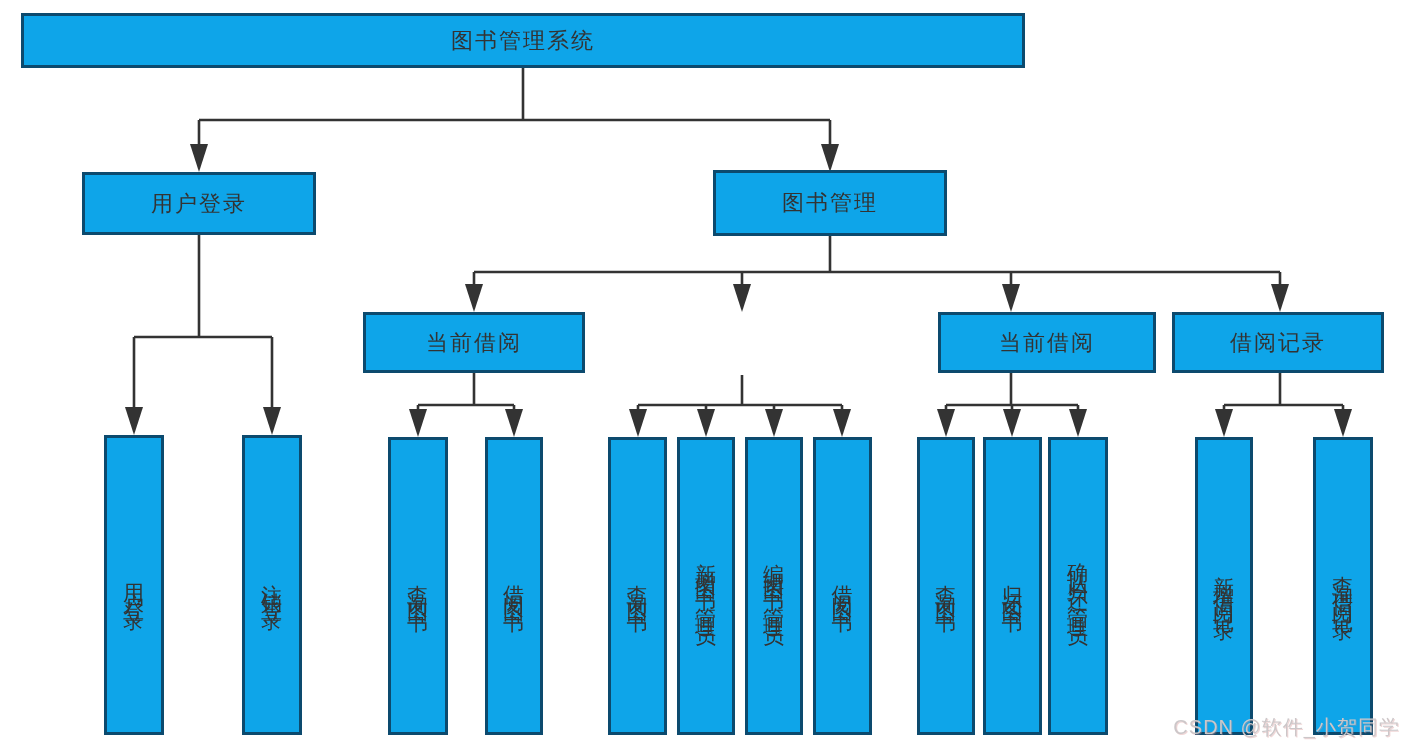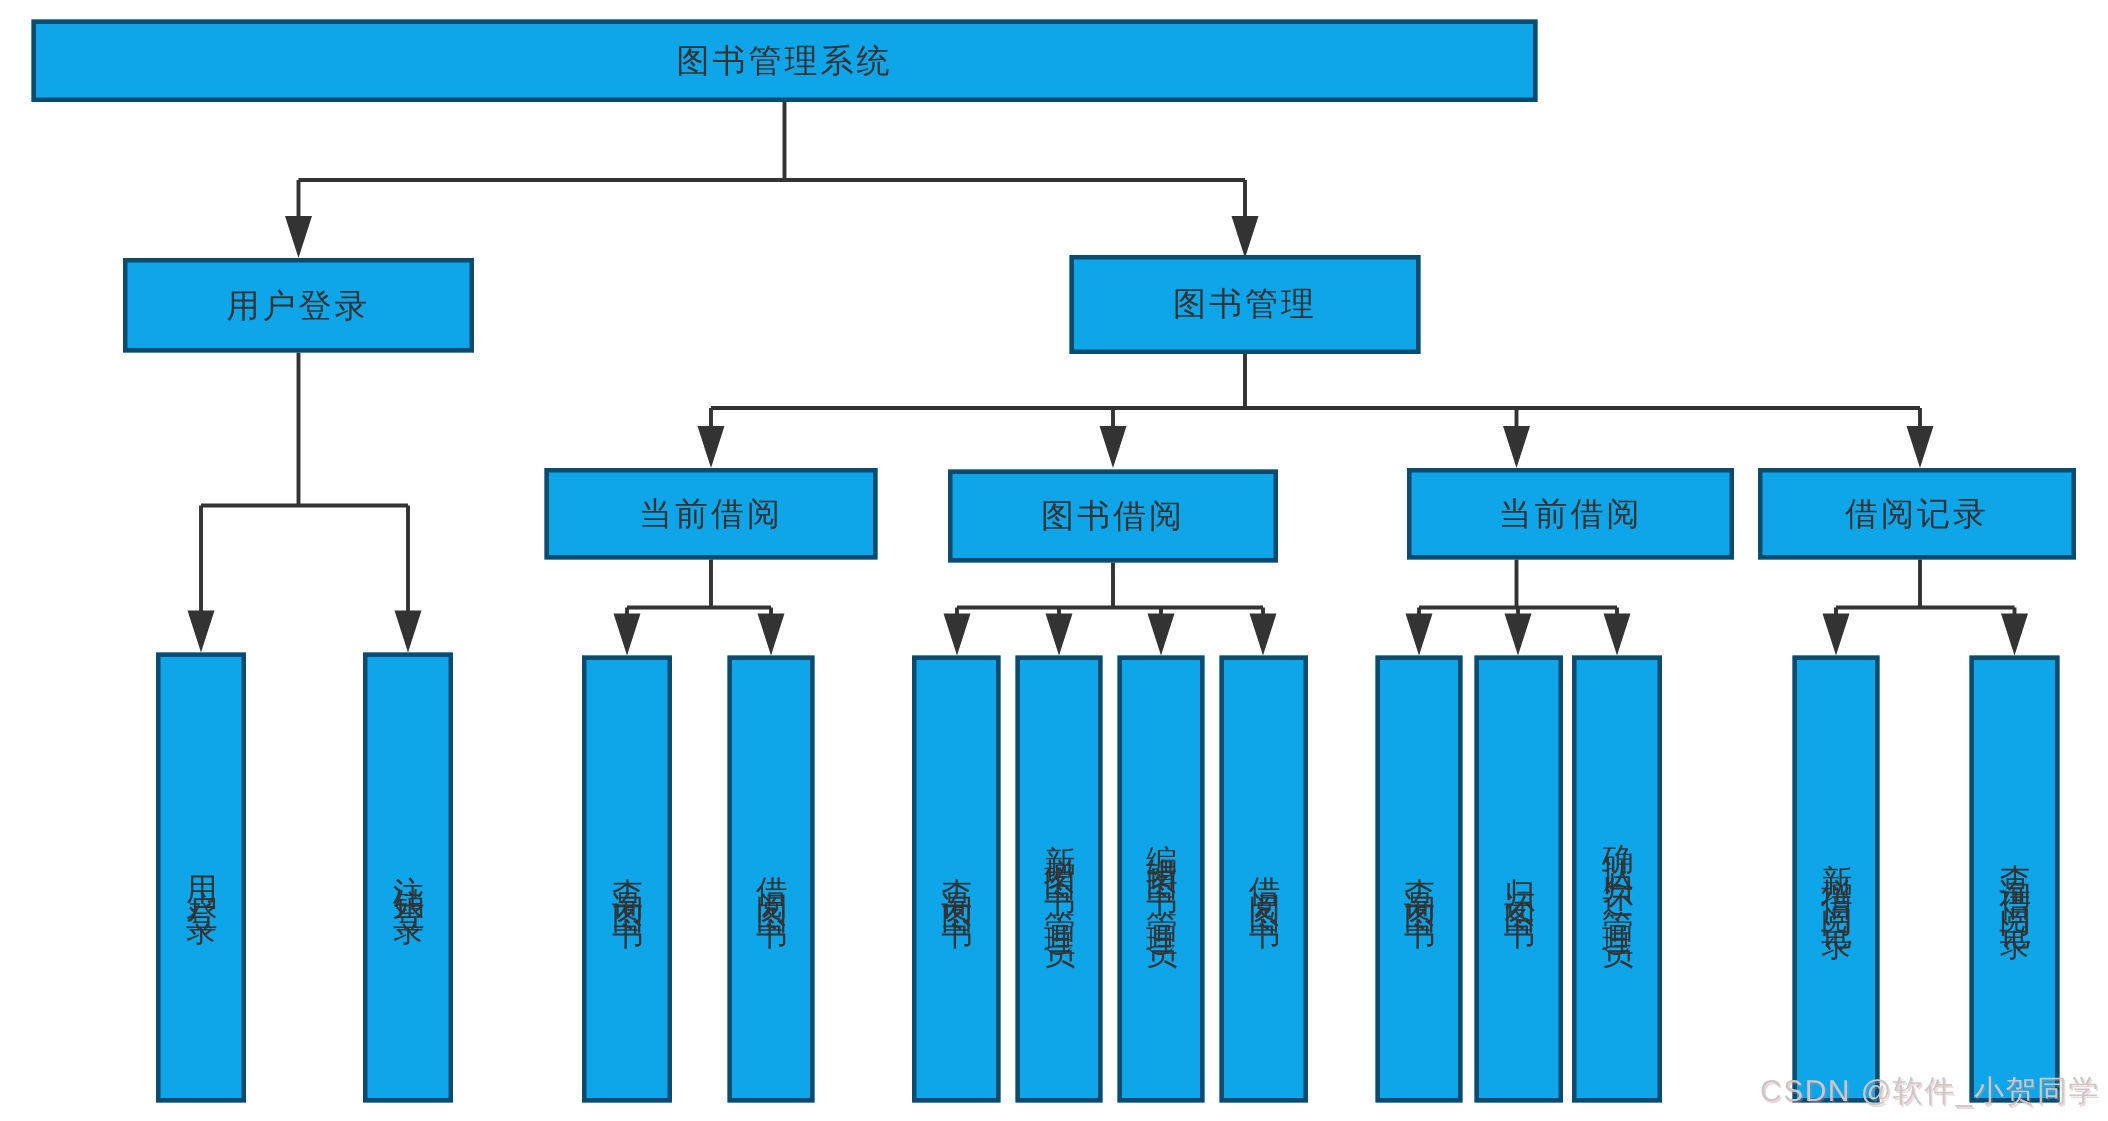--- a/index.html
+++ b/index.html
@@ -123,23 +123,20 @@
   <div class="node hnode" style="left:82px; top:172px; width:234px; height:63px;">
     <span>用户登录</span>
   </div>
   <div class="node hnode" style="left:713px; top:170px; width:234px; height:66px;">
     <span>图书管理</span>
   </div>
 
   <div class="node hnode" style="left:363px; top:312px; width:222px; height:61px;">
     <span>当前借阅</span>
   </div>
-  <div class="node hnode" style="left:632px; top:313px; width:220px; height:62px;">
-    <span>图书借阅</span>
-  </div>
   <div class="node hnode" style="left:902px; top:312px; width:218px; height:61px;margin-left:36px;">
     <span>当前借阅</span>
   </div>
   <div class="node hnode" style="left:1172px; top:312px; width:212px; height:61px;">
     <span>借阅记录</span>
   </div>
 
   <div class="node leaf" style="left:104px; top:435px; width:60px; height:300px;">
     <span class="vtext">用户登录</span>
   </div>

